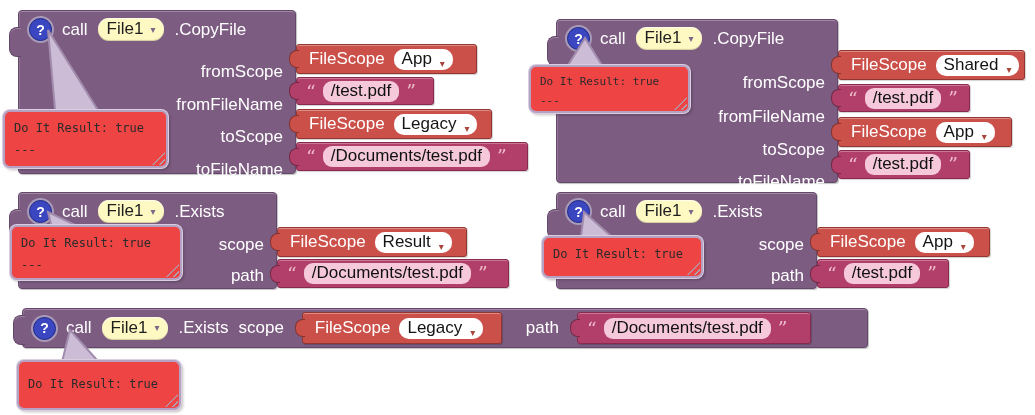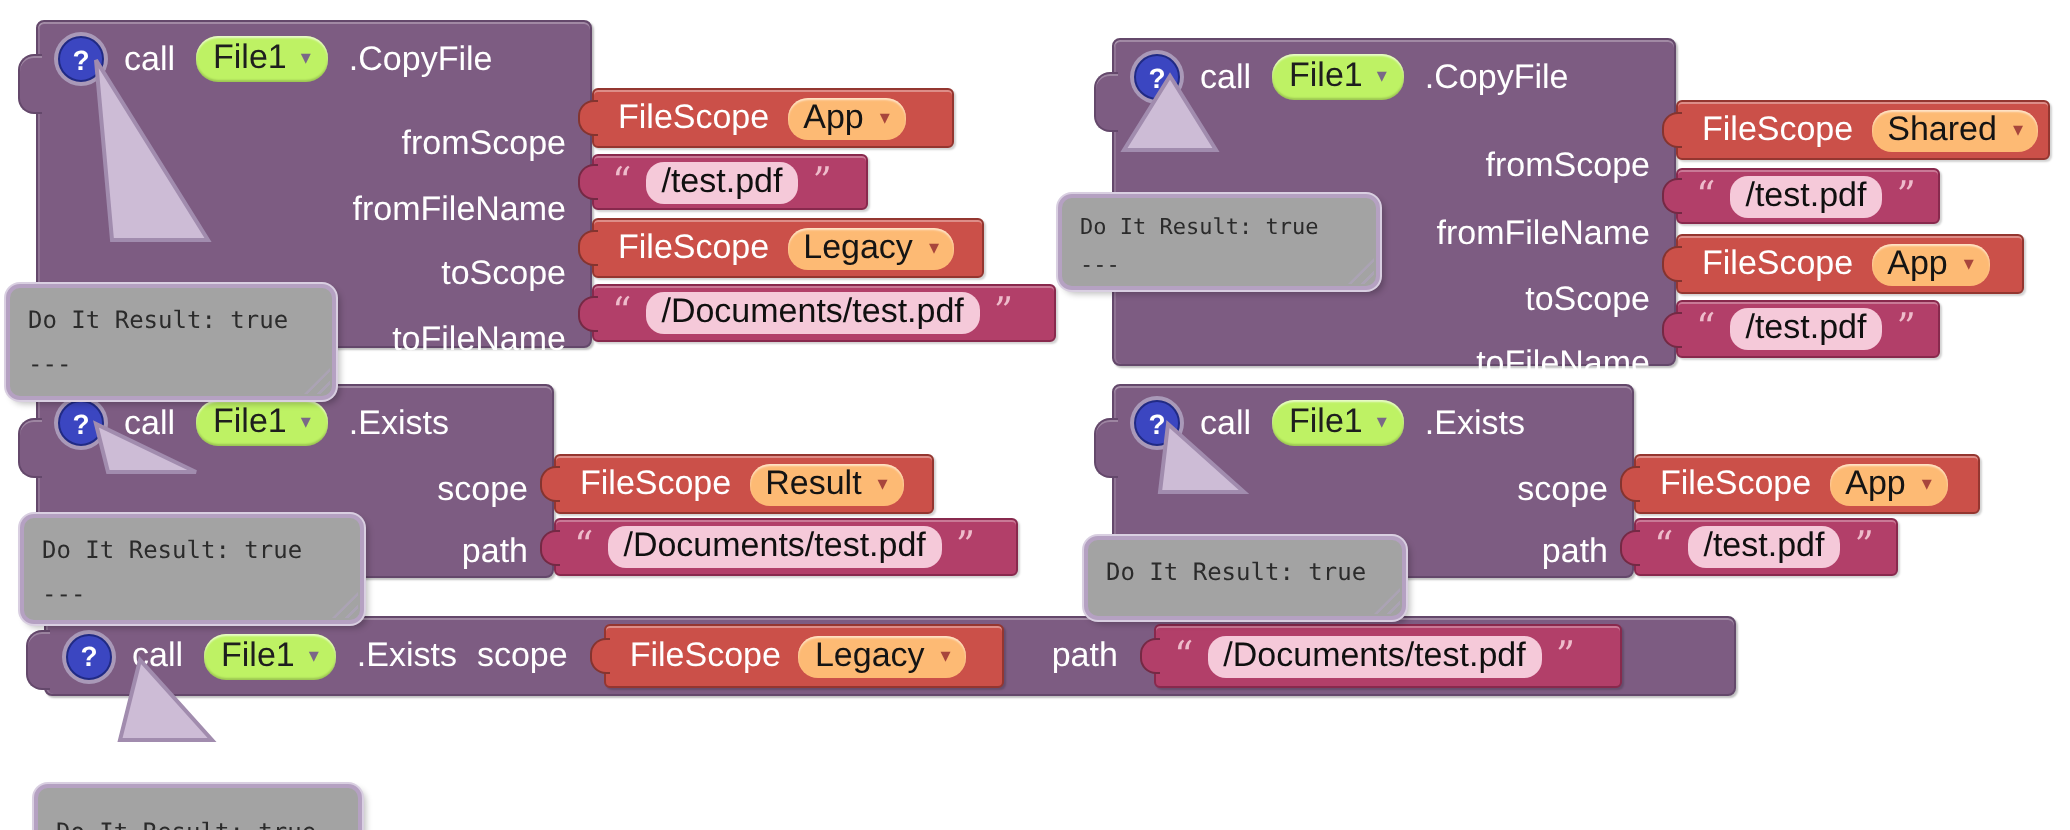--- a/index.html
+++ b/index.html
@@ -11,50 +11,50 @@
     box-shadow:inset 0 1px 0 rgba(255,255,255,.28), inset 1px 0 0 rgba(255,255,255,.14),
                1px 1px 1px rgba(0,0,0,.25);
     color:#fff;z-index:10;box-sizing:border-box;}
   .outplug{position:absolute;left:-10px;top:16px;width:11px;height:28px;background:#7d5c82;
     border:1px solid #64486b;border-right:none;border-radius:8px 0 0 8px;
     box-shadow:inset 0 1px 0 rgba(255,255,255,.25);}
   .hdr{display:flex;align-items:center;gap:10px;padding:7px 10px;font-size:17px;white-space:nowrap;}
   .help{width:21px;height:21px;border-radius:50%;background:#3b46c1;border:1px solid #202a84;
     box-shadow:0 0 0 2px rgba(225,228,250,.45);color:#fff;font-weight:bold;font-size:14px;
     display:flex;align-items:center;justify-content:center;flex:0 0 auto;cursor:pointer;}
-  .dd{display:inline-flex;align-items:center;gap:7px;background:#bef264;border-radius:11px;
+  .dd{display:inline-flex;align-items:center;gap:7px;background:#fef9c3;border-radius:11px;
     padding:1px 9px 2px 9px;color:#1e1e1e;
     box-shadow:inset 0 1px 1px rgba(255,255,255,.65), inset 0 -1px 1px rgba(0,0,0,.18);cursor:pointer;}
   .arr{font-size:10px;color:#7a6887;}
   .plabel{position:absolute;right:12px;font-size:17px;color:#fff;white-space:nowrap;}
 
   
   .vb{display:flex;align-items:center;border-radius:3px;font-size:17px;position:relative;
       box-sizing:border-box;white-space:nowrap;}
   .abs{position:absolute;z-index:20;}
   .fs{background:#cb5049;border:1px solid #943630;color:#fff;gap:9px;padding:0 10px 0 12px;
     box-shadow:inset 0 1px 0 rgba(255,255,255,.35), 1px 1px 1px rgba(0,0,0,.18);}
-  .dd2{display:inline-flex;align-items:center;gap:8px;background:#fdba74;border-radius:10px;
+  .dd2{display:inline-flex;align-items:flex-end;gap:8px;background:#ffffff;border-radius:10px;
     padding:0 8px 1px 8px;color:#141414;cursor:pointer;
     box-shadow:inset 0 1px 1px rgba(255,255,255,.6);}
   .dd2 .arr{color:#a8463c;}
   .txt{background:#b23f69;border:1px solid #88294d;color:#eebccb;gap:7px;padding:0 9px;
     box-shadow:inset 0 1px 0 rgba(255,255,255,.3), 1px 1px 1px rgba(0,0,0,.18);}
   .quote{font-family:"DejaVu Serif",serif;font-size:19px;line-height:1;color:#eebccb;}
   .pill{background:#f5c9d9;color:#101010;border-radius:9px;padding:0 8px 1px 8px;font-size:17px;}
   .vplug{position:absolute;left:-8px;top:50%;transform:translateY(-50%);width:9px;height:16px;
     border-radius:8px 0 0 8px;border:1px solid rgba(0,0,0,.35);border-right:none;}
   .fs .vplug{background:#cb5049;}
   .txt .vplug{background:#b23f69;}
 
   
-  .bubble{position:absolute;background:#a3a3a3;border:2px solid #b5a1c2;border-radius:7px;
+  .bubble{position:absolute;background:#ef4444;border:2px solid #b5a1c2;border-radius:7px;
     box-shadow:0 0 0 1px #d9cfe1, 2px 2px 3px rgba(0,0,0,.25);
     z-index:40;padding:6px 9px;font-family:"DejaVu Sans Mono",monospace;font-size:12px;
-    color:#2b2b2b;line-height:1.8;box-sizing:border-box;overflow:hidden;margin-top:32px;}
+    color:#2b2b2b;line-height:1.8;box-sizing:border-box;overflow:hidden;}
   .handle{position:absolute;right:1px;bottom:1px;width:13px;height:13px;cursor:nwse-resize;
     clip-path:polygon(100% 0,100% 100%,0 100%);
     background:repeating-linear-gradient(135deg,#aba3b4 0 1.5px,transparent 1.5px 4.5px);}
   .tails{position:absolute;left:0;top:0;z-index:30;pointer-events:none;}
 
   
   .inline-row{display:flex;align-items:center;gap:10px;padding:0 10px;height:100%;font-size:17px;}
   .inline-row .vb{height:32px;}
   .inline-row .vb{margin-left:8px;}
   .mlabel{white-space:nowrap;}

